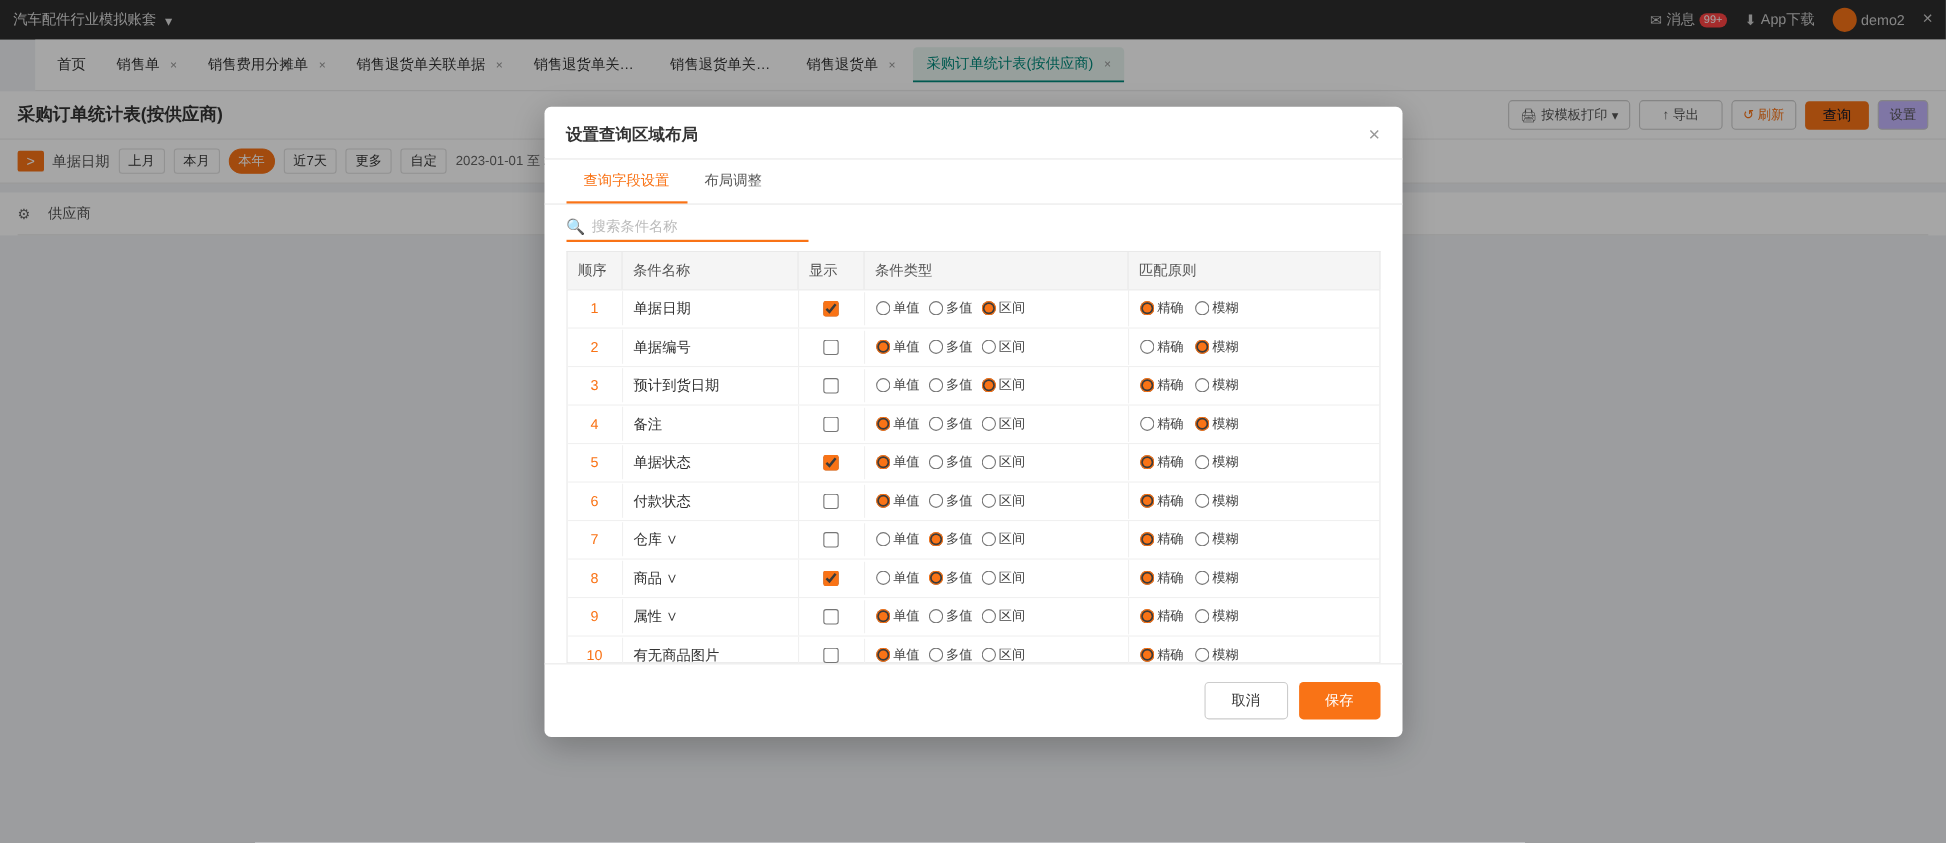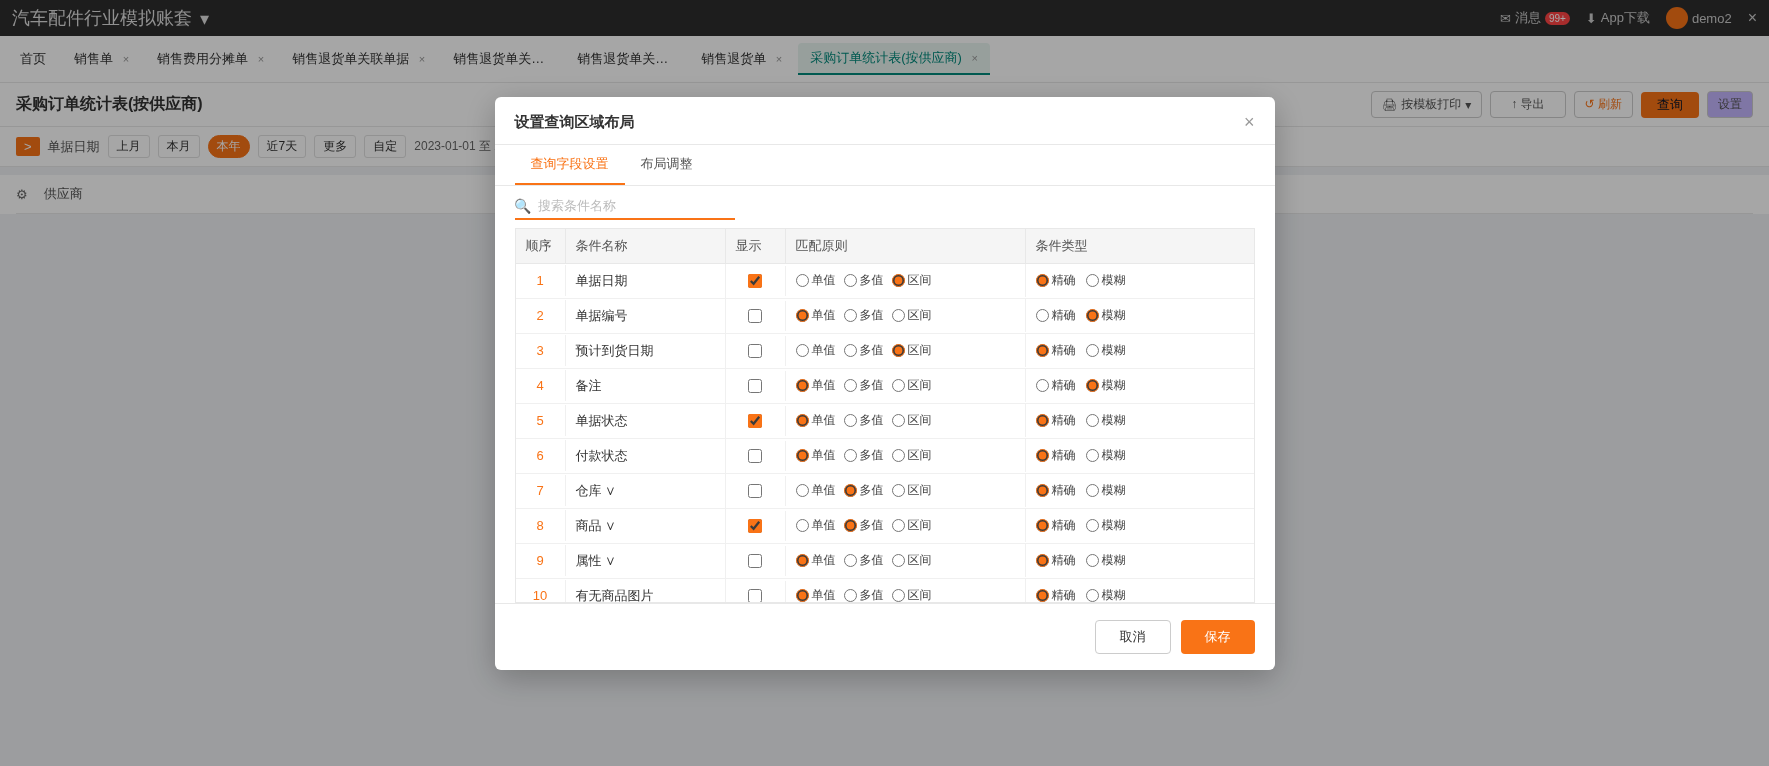--- a/index.html
+++ b/index.html
@@ -8,34 +8,35 @@
     
     .top-nav {
       background: #2d2d2d;
       height: 36px;
       display: flex;
       align-items: center;
       justify-content: space-between;
       padding: 0 12px;
       color: #ccc;
     }
-    .top-nav-left { font-size: 18px; color: #ddd; display: flex; align-items: flex-end; gap: 8px; }
+    .top-nav-left { font-size: 13px; color: #ddd; display: flex; align-items: flex-end; gap: 8px; }
     .top-nav-right { display: flex; align-items: center; gap: 16px; font-size: 13px; color: #ccc; }
     .top-nav-right .badge { background: #f44; color: #fff; border-radius: 10px; font-size: 10px; padding: 1px 4px; }
     .top-nav-right .close-x { color: #ccc; font-size: 16px; cursor: pointer; }
 
     
     .tab-bar {
       background: #fff;
       height: 47px;
       display: flex;
       align-items: center;
       border-bottom: 1px solid #e8e8e8;
       padding: 0 8px;
       gap: 4px;
+      margin-left: 32px;
     }
     .tab-item {
       padding: 6px 12px;
       border-radius: 4px 4px 0 0;
       font-size: 13px;
       cursor: pointer;
       color: #333;
       white-space: nowrap;
     }
     .tab-item.active {
@@ -385,22 +386,22 @@
         <span style="color:#f97316;font-size:14px;">🔍</span>
         <input type="text" placeholder="搜索条件名称" style="">
       </div>
     </div>
 
     <div class="dialog-table">
       <div class="dt-head">
         <div class="dt-head-cell">顺序</div>
         <div class="dt-head-cell">条件名称</div>
         <div class="dt-head-cell">显示</div>
+        <div class="dt-head-cell">条件类型</div>
         <div class="dt-head-cell">匹配原则</div>
-        <div class="dt-head-cell">条件类型</div>
       </div>
       <div class="dt-body">
 
         <div class="dt-row">
           <div class="dt-cell order">1</div>
           <div class="dt-cell">单据日期</div>
           <div class="dt-cell cb-wrap">
             <input type="checkbox" checked="" style="">
           </div>
           <div class="dt-cell">

